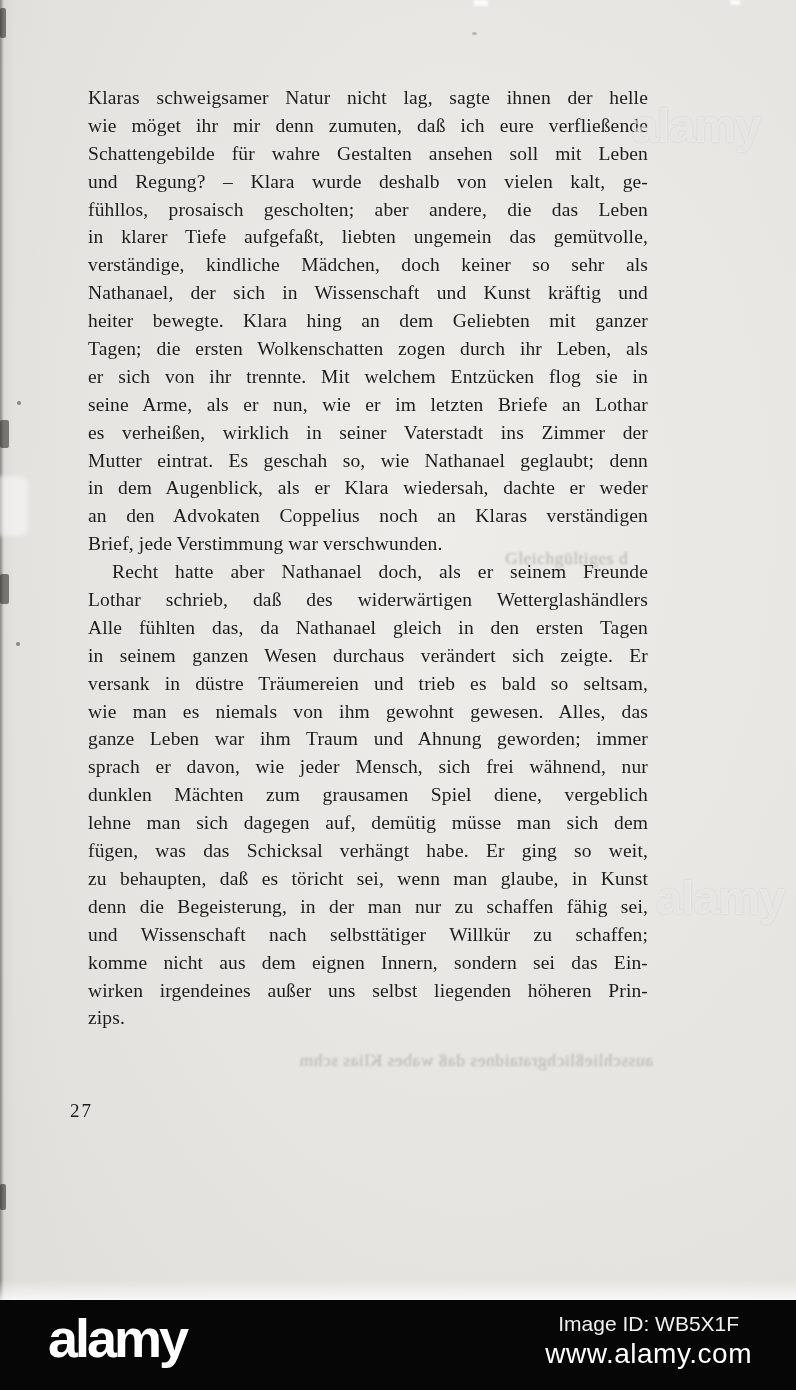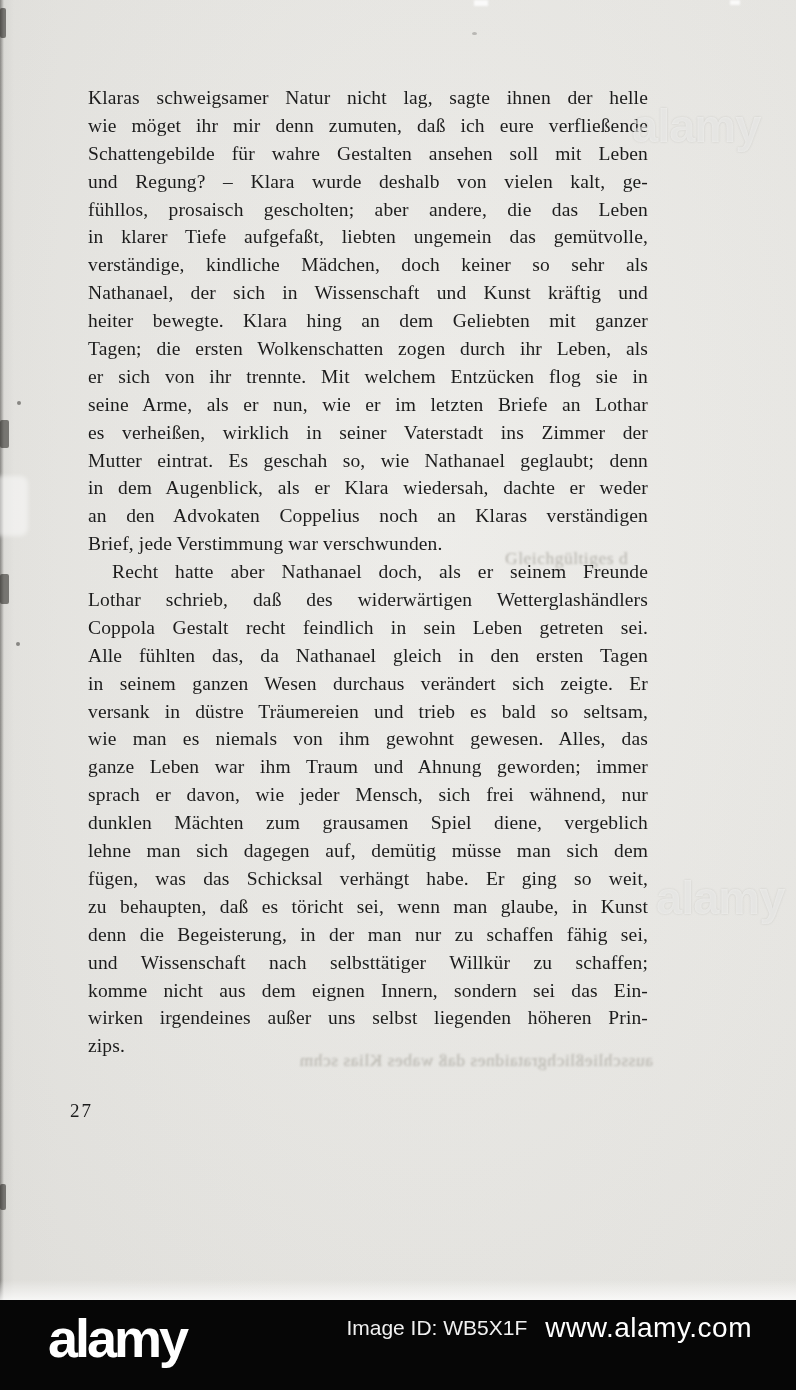--- a/index.html
+++ b/index.html
@@ -67,21 +67,21 @@
     background:var(--footer-bg,#060606);
     font-family:"Liberation Sans", sans-serif;
   }
   .footer-logo{
     position:absolute;left:48px;top:8px;
     color:var(--footer-text,#ffffff);
     font-weight:bold;font-size:54px;letter-spacing:-3px;line-height:60px;
   }
   .footer-meta{
     position:absolute;right:44px;top:12px;
-    display:flex;flex-direction:row;align-items:center;gap:18px;
+    display:flex;flex-direction:column;align-items:center;gap:2px;
   }
   .footer-image-id{color:#f0f0f0;font-size:21px;font-weight:normal;}
   .footer-url{color:#ffffff;font-size:28px;font-weight:normal;letter-spacing:0.5px;}
 </style>
 </head>
 <body>
 
 <div class="stage">
 
   <div class="paper">
@@ -112,21 +112,20 @@
         <div class="line">Tagen; die ersten Wolkenschatten zogen durch ihr Leben, als</div>
         <div class="line">er sich von ihr trennte. Mit welchem Entzücken flog sie in</div>
         <div class="line">seine Arme, als er nun, wie er im letzten Briefe an Lothar</div>
         <div class="line">es verheißen, wirklich in seiner Vaterstadt ins Zimmer der</div>
         <div class="line">Mutter eintrat. Es geschah so, wie Nathanael geglaubt; denn</div>
         <div class="line">in dem Augenblick, als er Klara wiedersah, dachte er weder</div>
         <div class="line">an den Advokaten Coppelius noch an Klaras verständigen</div>
         <div class="line para-end">Brief, jede Verstimmung war verschwunden.</div>
         <div class="line indent">Recht hatte aber Nathanael doch, als er seinem Freunde</div>
         <div class="line">Lothar schrieb, daß des widerwärtigen Wetterglashändlers</div>
-        <div class="line">Coppola Gestalt recht feindlich in sein Leben getreten sei.</div>
         <div class="line">Alle fühlten das, da Nathanael gleich in den ersten Tagen</div>
         <div class="line">in seinem ganzen Wesen durchaus verändert sich zeigte. Er</div>
         <div class="line">versank in düstre Träumereien und trieb es bald so seltsam,</div>
         <div class="line">wie man es niemals von ihm gewohnt gewesen. Alles, das</div>
         <div class="line">ganze Leben war ihm Traum und Ahnung geworden; immer</div>
         <div class="line">sprach er davon, wie jeder Mensch, sich frei wähnend, nur</div>
         <div class="line">dunklen Mächten zum grausamen Spiel diene, vergeblich</div>
         <div class="line">lehne man sich dagegen auf, demütig müsse man sich dem</div>
         <div class="line">fügen, was das Schicksal verhängt habe. Er ging so weit,</div>
         <div class="line">zu behaupten, daß es töricht sei, wenn man glaube, in Kunst</div>

